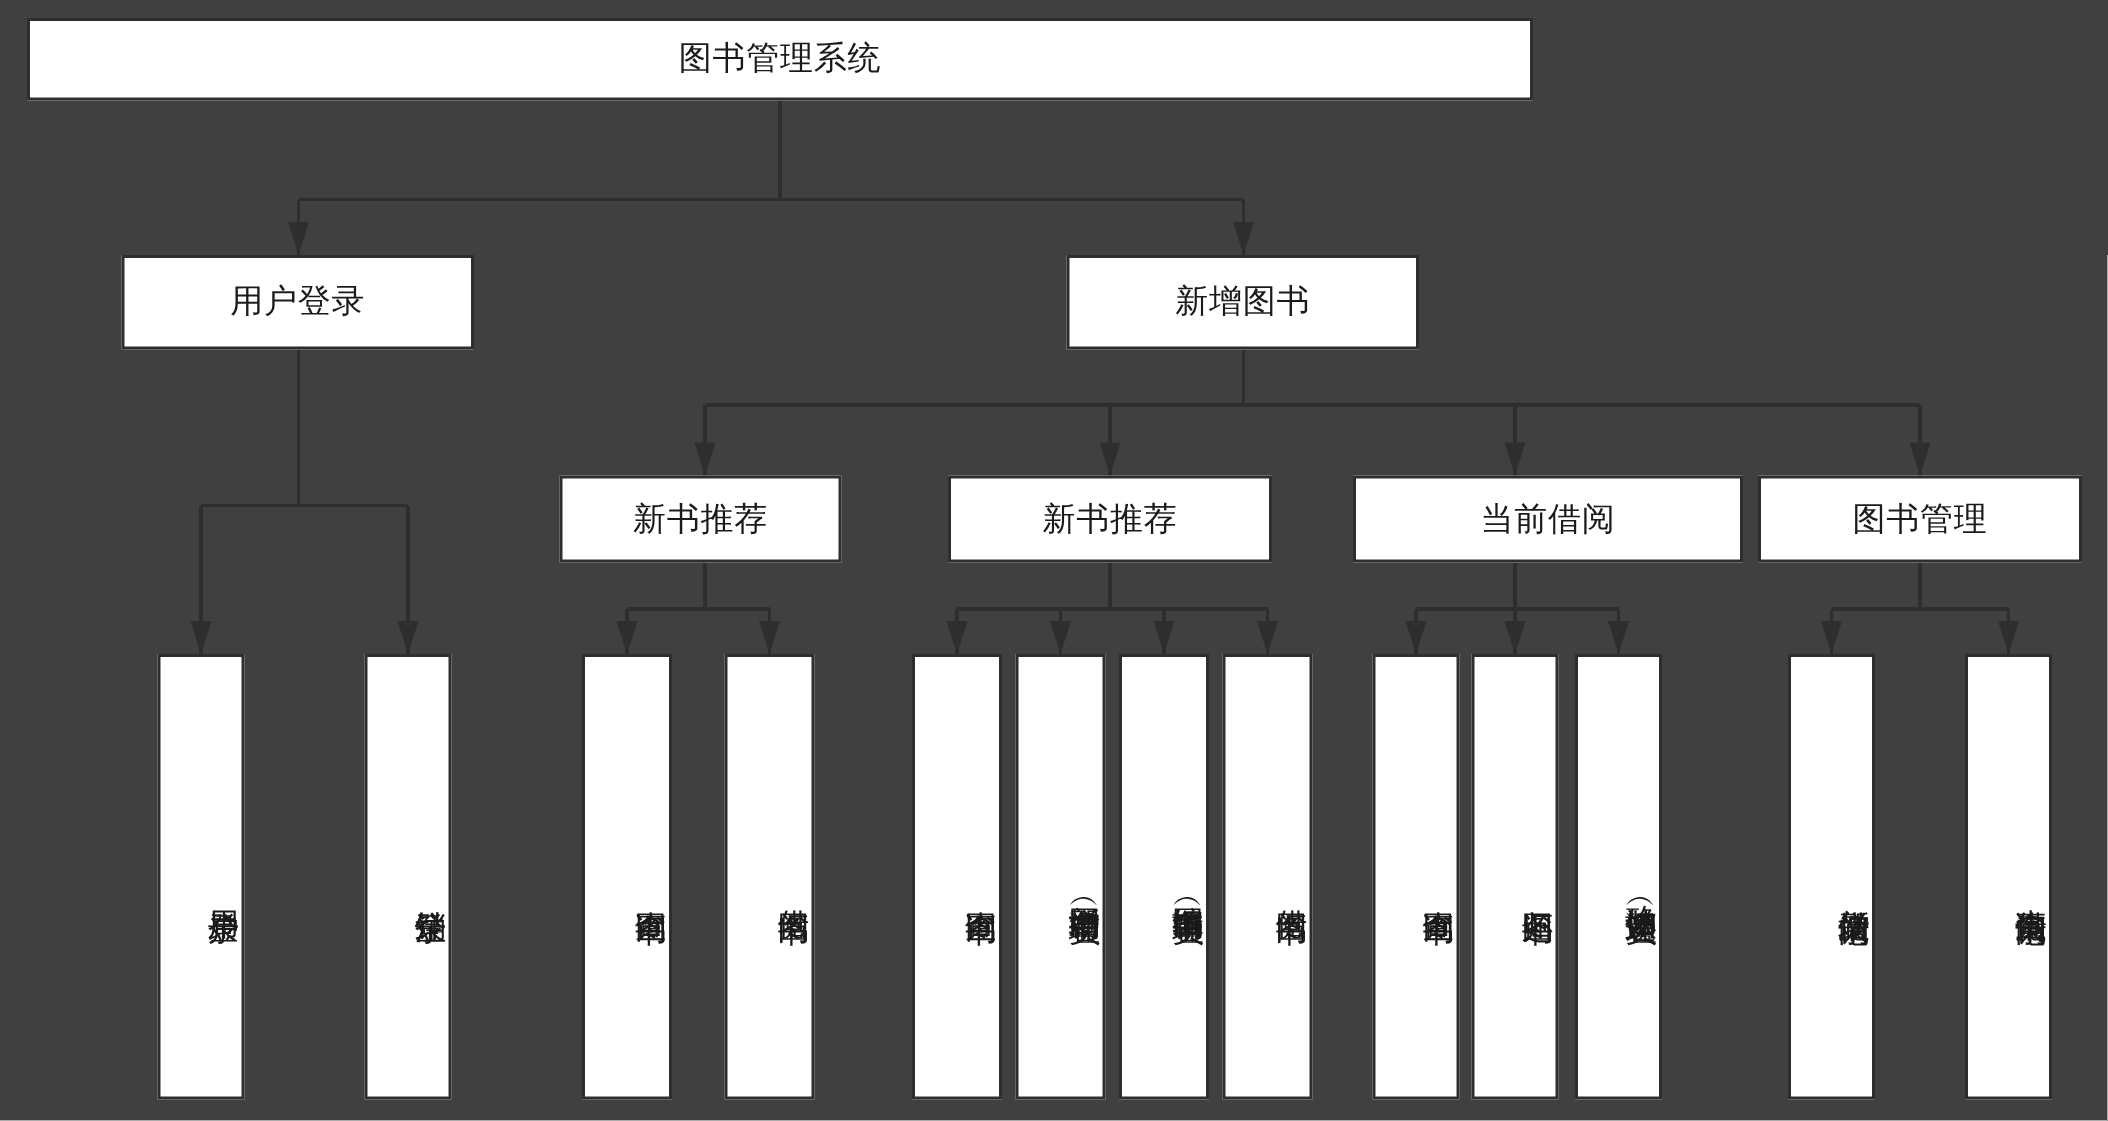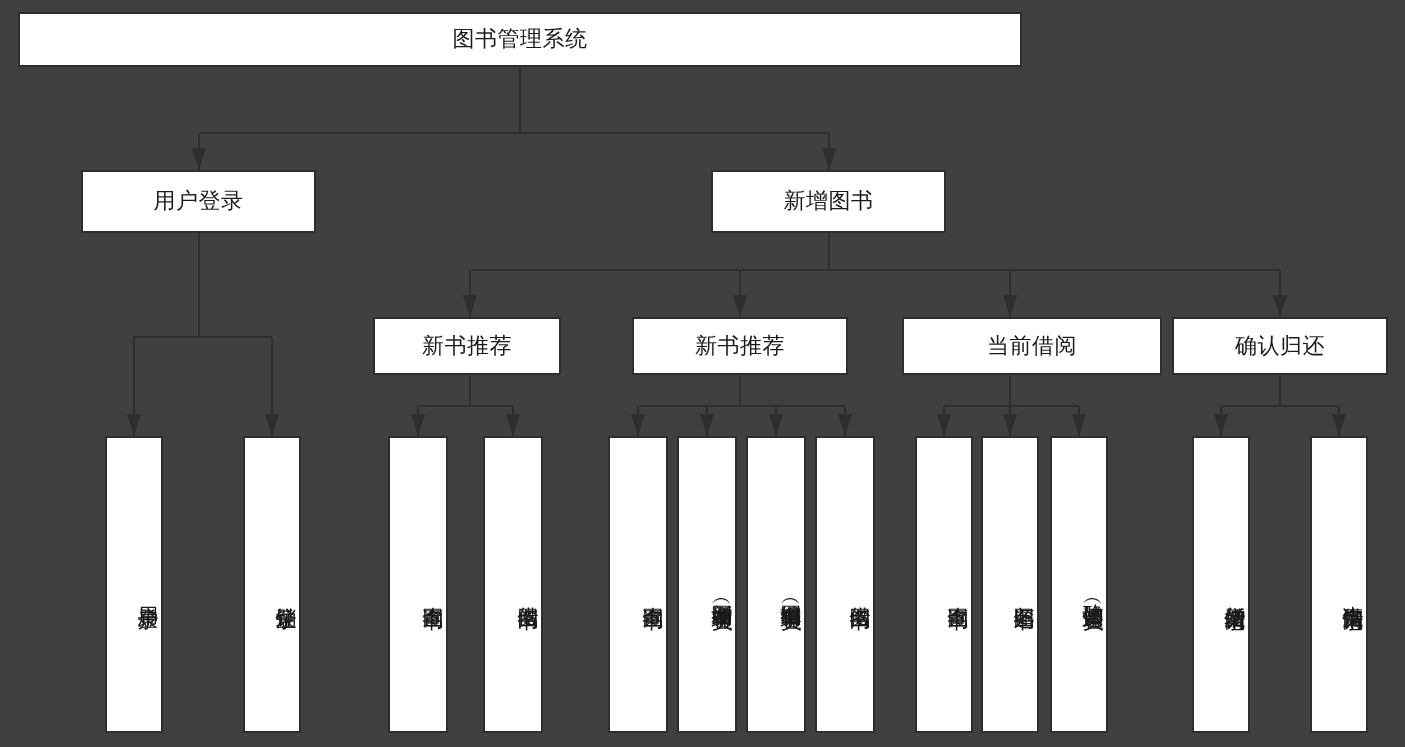--- a/index.html
+++ b/index.html
@@ -139,21 +139,21 @@
       <div class="node horizontal" style="left: 373px; top: 317px; width: 188px; height: 58px;">
         <span class="node-label">新书推荐</span>
       </div>
       <div class="node horizontal" style="left: 632px; top: 317px; width: 216px; height: 58px;">
         <span class="node-label">新书推荐</span>
       </div>
       <div class="node horizontal" style="left: 902px; top: 317px; width: 260px; height: 58px;">
         <span class="node-label">当前借阅</span>
       </div>
       <div class="node horizontal" style="left: 1172px; top: 317px; width: 216px; height: 58px;">
-        <span class="node-label">确认归还</span>
+        <span class="node-label">图书管理</span>
       </div>
       <div class="node vertical" style="left: 105px; top: 436px; width: 58px; height: 297px;">
         <span class="node-label">用户登录</span>
       </div>
       <div class="node vertical" style="left: 243px; top: 436px; width: 58px; height: 297px;">
         <span class="node-label">注销登录</span>
       </div>
       <div class="node vertical" style="left: 388px; top: 436px; width: 60px; height: 297px;">
         <span class="node-label">查询图书</span>
       </div>

